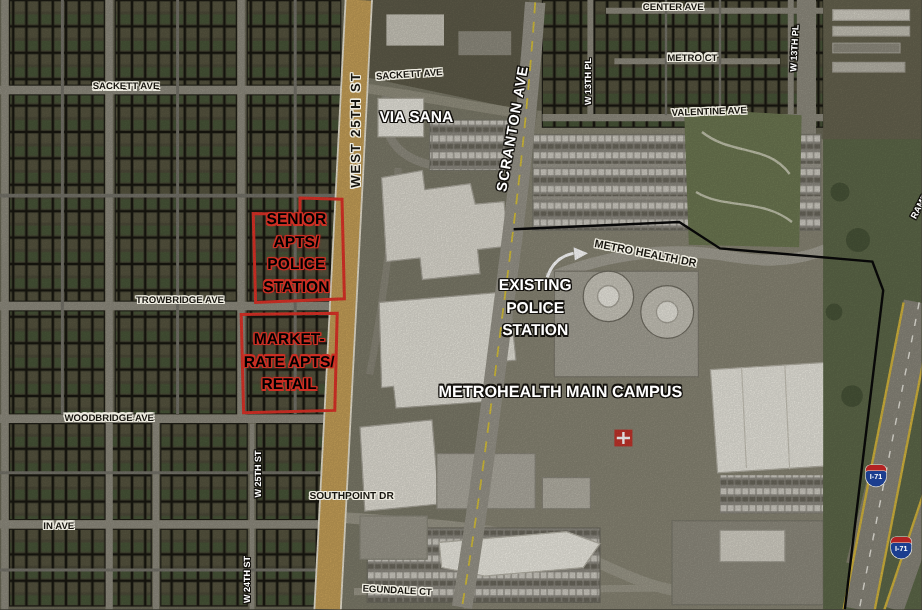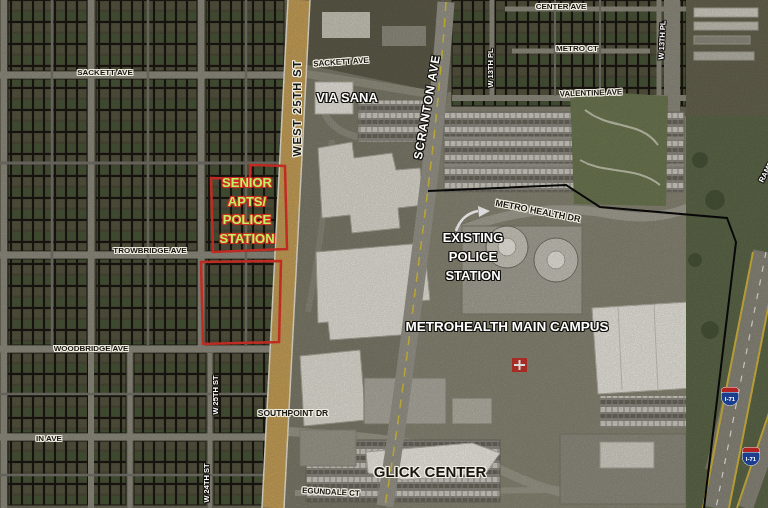--- a/index.html
+++ b/index.html
@@ -7,21 +7,21 @@
          font-family:"Liberation Sans","DejaVu Sans",sans-serif;}
   #stage svg{position:absolute;left:0;top:0;}
   .lbl{position:absolute;font-weight:700;white-space:nowrap;z-index:5;
        transform:translate(-50%,-50%);}
   .dark{color:#17150f;
     text-shadow:-1px 0 #efede2,1px 0 #efede2,0 -1px #efede2,0 1px #efede2,
                 -1px -1px #efede2,1px 1px #efede2,1px -1px #efede2,-1px 1px #efede2;}
   .light{color:#ffffff;
     text-shadow:-1px 0 #14120e,1px 0 #14120e,0 -1px #14120e,0 1px #14120e,
                 -1px -1px #14120e,1px 1px #14120e,1px -1px #14120e,-1px 1px #14120e;}
-  .redline{color:#bef264;
+  .redline{color:#000000;
     text-shadow:-1px 0 #cd2f24,1px 0 #cd2f24,0 -1px #cd2f24,0 1px #cd2f24,
                 -1px -1px #cd2f24,1px 1px #cd2f24,1px -1px #cd2f24,-1px 1px #cd2f24,0 0 3px #cd2f24;}
   .site{text-align:center;}
   .shield{position:absolute;width:17px;height:19px;z-index:6;transform:translate(-50%,-50%);}
   .shield-top{height:5px;background:#b22222;border-radius:4px 4px 0 0;box-shadow:0 0 0 0.5px #e8e6dd;}
   .shield-body{height:13px;background:#1c3e8f;border-radius:2px 2px 9px 9px;color:#fff;
        font-size:6px;font-weight:700;text-align:center;line-height:12px;
        box-shadow:0 0 0 0.5px #e8e6dd;}
 </style>
 </head>
@@ -215,28 +215,32 @@
 <div class="lbl dark" style="left:293px;top:413px;font-size:8.5px;">SOUTHPOINT DR</div>
 <div class="lbl light" style="left:206px;top:483px;font-size:7.5px;transform:translate(-50%,-50%) rotate(-90deg);">W 24TH ST</div>
 <div class="lbl dark" style="left:331px;top:492px;font-size:8px;transform:translate(-50%,-50%) rotate(3deg);">EGUNDALE CT</div>
 
 <div class="lbl redline site" style="left:247px;top:211px;font-size:13px;line-height:18.5px;">
   <div>SENIOR</div>
   <div>APTS/</div>
   <div>POLICE</div>
   <div>STATION</div>
 </div>
-<div class="lbl light site" style="left:446px;top:256px;font-size:13px;line-height:19px;margin-left:27px;">
+<div class="lbl redline site" style="left:241px;top:301px;font-size:13px;line-height:19px;">
+  <div>MARKET-</div>
+  <div>RATE APTS/</div>
+  <div>RETAIL</div>
+</div>
+<div class="lbl light site" style="left:446px;top:256px;font-size:13px;line-height:19px;">
   <div>EXISTING</div>
   <div>POLICE</div>
   <div>STATION</div>
 </div>
 
-<div class="lbl light" style="left:467px;top:326px;font-size:13.5px;margin-left:40px;">METROHEALTH MAIN CAMPUS</div>
-<div class="lbl dark" style="left:430px;top:471px;font-size:15px;">GLICK CENTER</div>
+<div class="lbl light" style="left:467px;top:326px;font-size:13.5px;">METROHEALTH MAIN CAMPUS</div>
 
 <div class="shield" style="left:730px;top:397px;">
   <div class="shield-top"></div>
   <div class="shield-body">I-71</div>
 </div>
 <div class="shield" style="left:751px;top:457px;">
   <div class="shield-top"></div>
   <div class="shield-body">I-71</div>
 </div>
 

